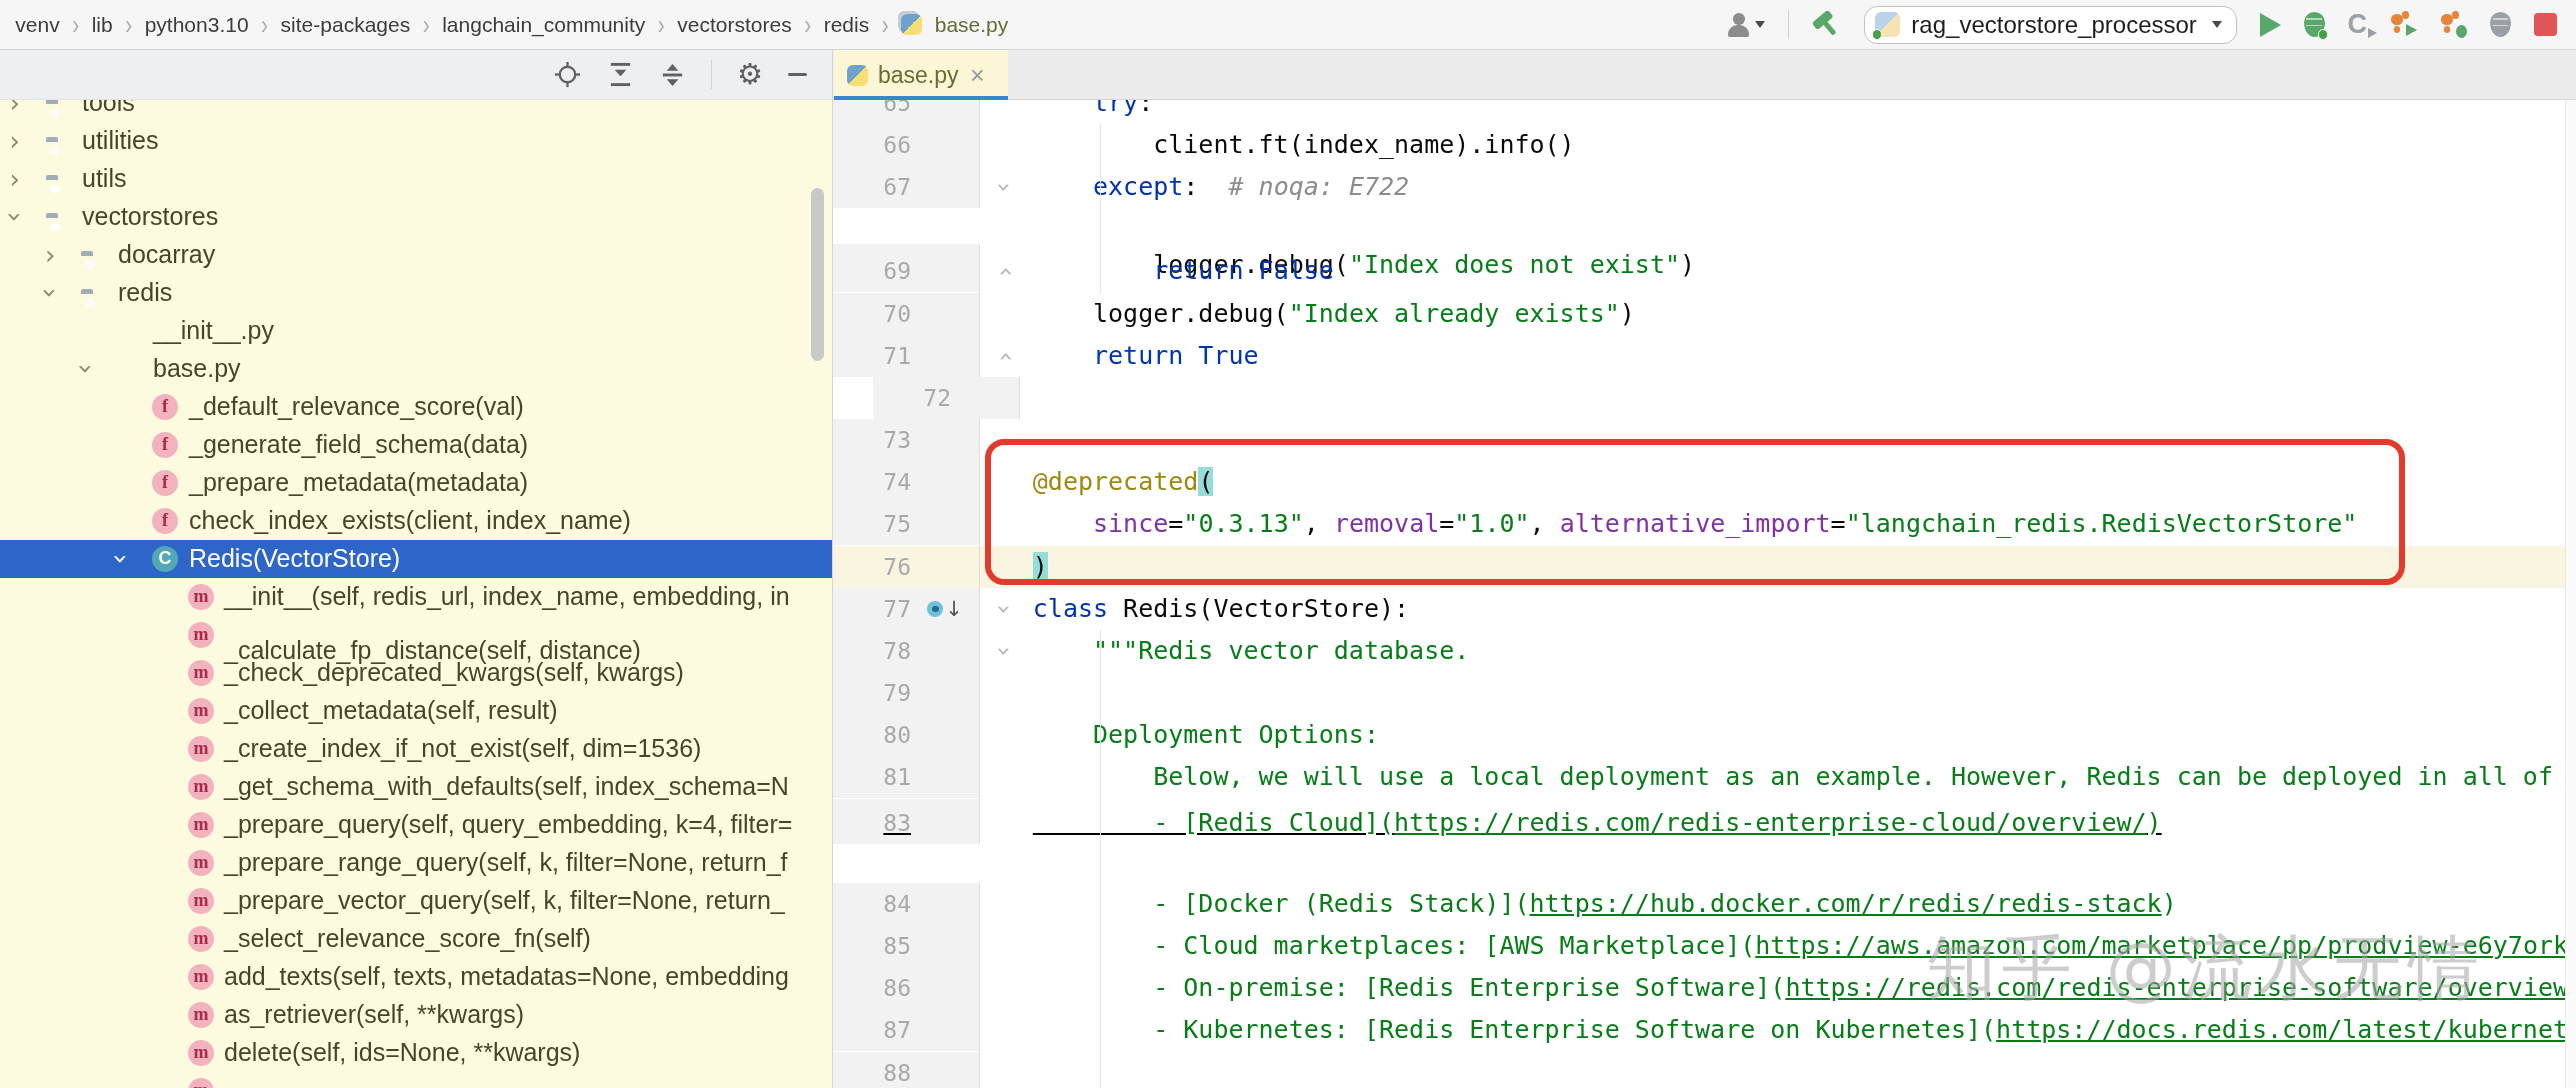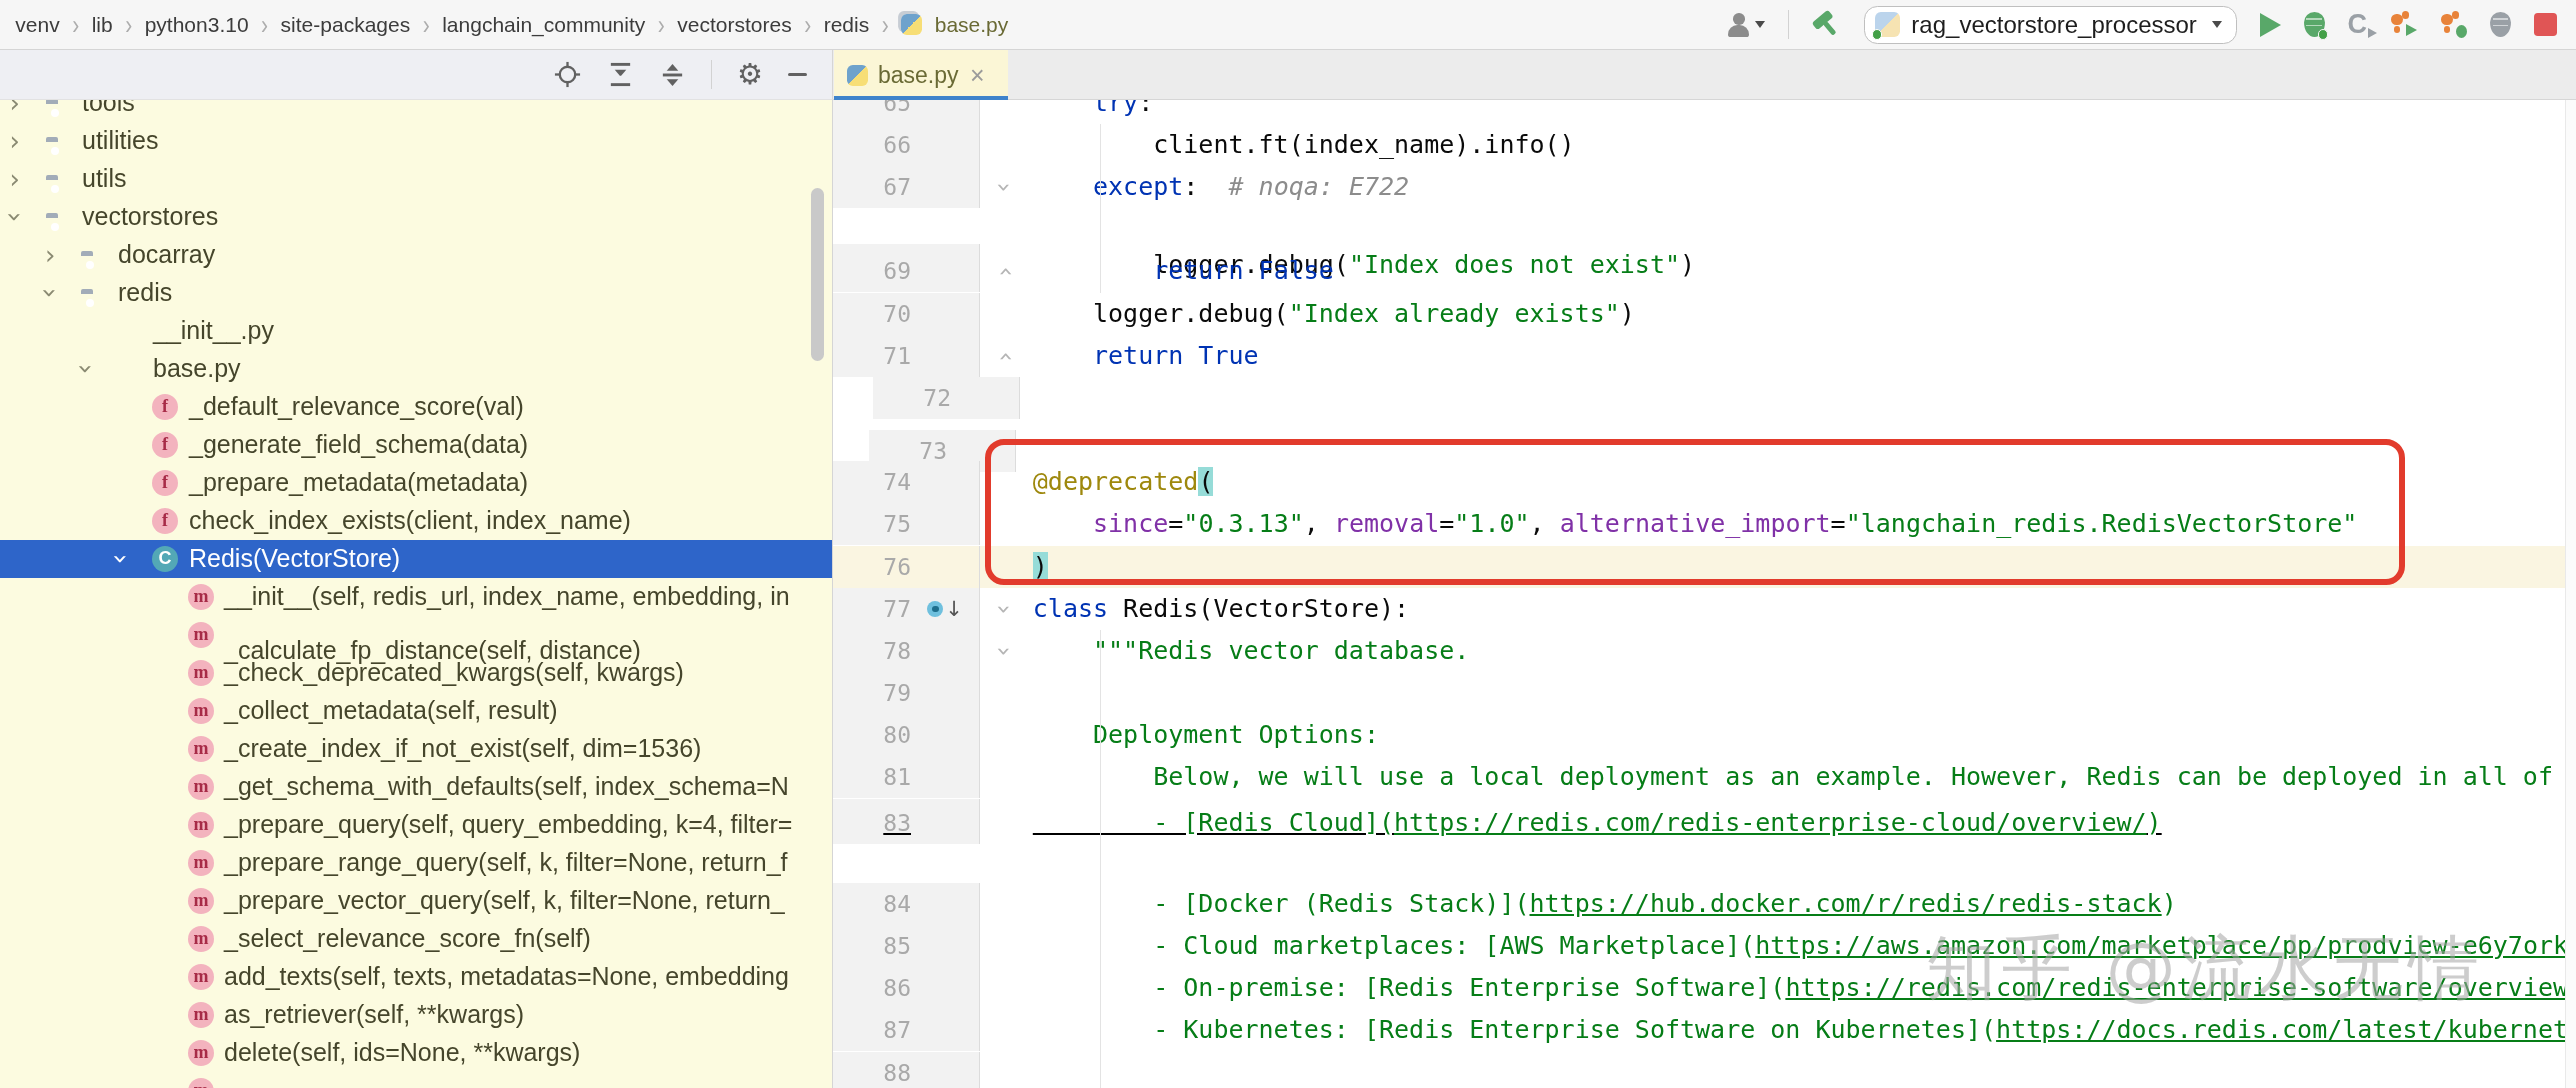--- a/index.html
+++ b/index.html
@@ -441,21 +441,21 @@
         </div>
       </div>
       <div class="erow" style="top: 277px; padding-left: 40px;">
         <div class="g-num">72</div>
         <div class="g-ico"></div>
         <div class="g-fold"></div>
         <div class="codepart">
           <pre></pre>
         </div>
       </div>
-      <div class="erow" style="top: 330px; padding-left: 36px;">
+      <div class="erow" style="top: 319px;">
         <div class="g-num">73</div>
         <div class="g-ico"></div>
         <div class="g-fold"></div>
         <div class="codepart">
           <pre></pre>
         </div>
       </div>
       <div class="erow" style="top: 361px;">
         <div class="g-num">74</div>
         <div class="g-ico"></div>

